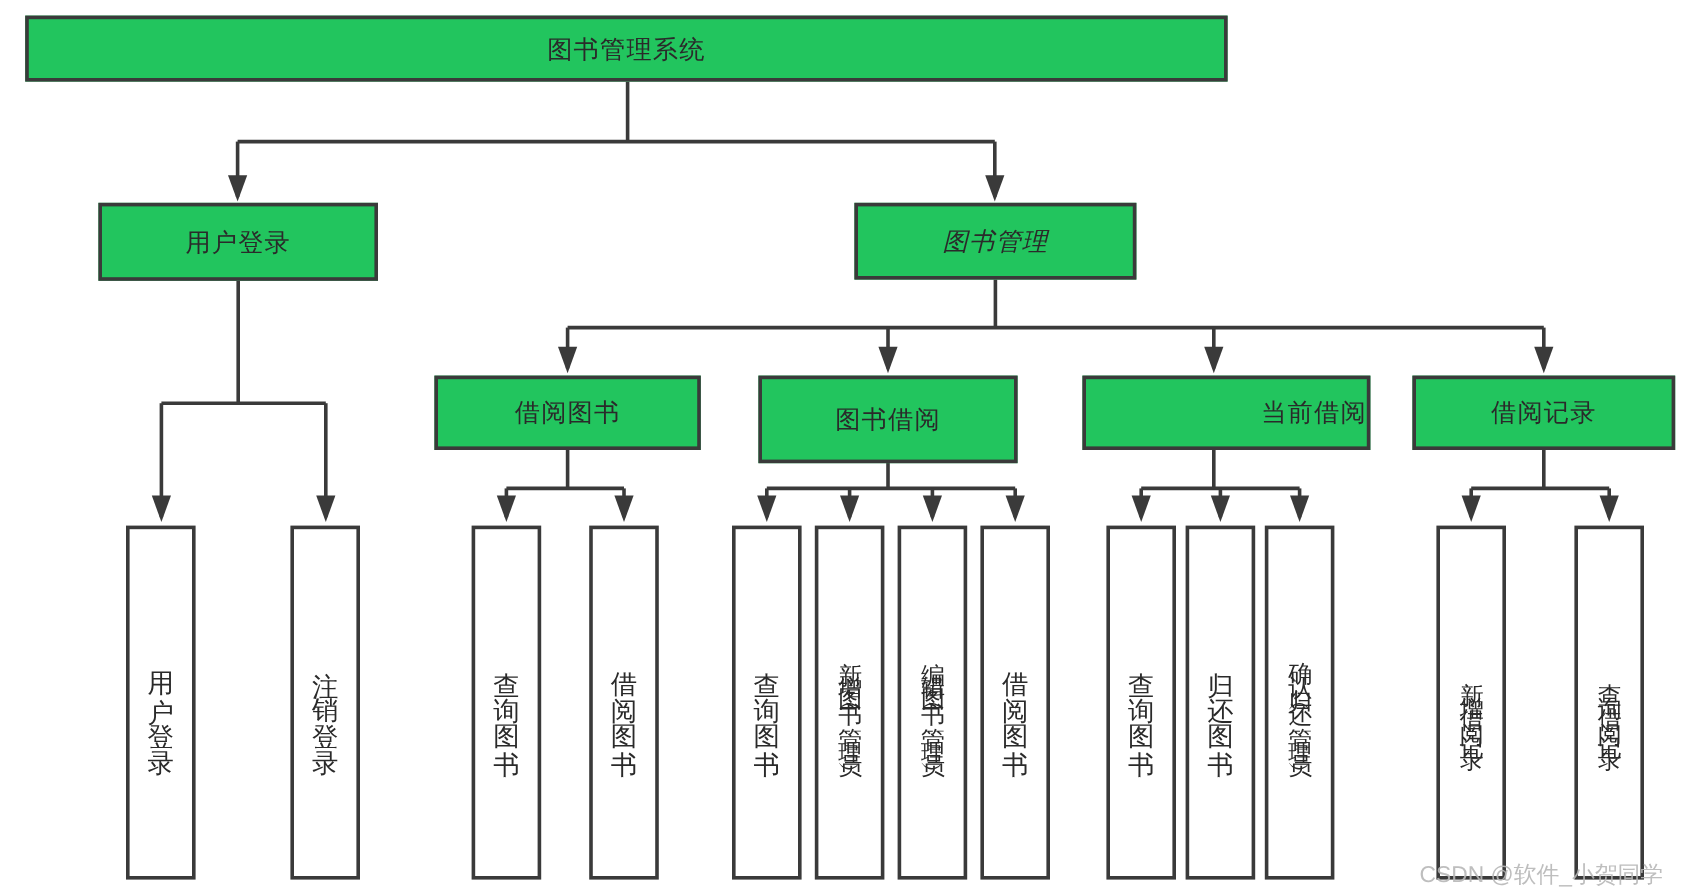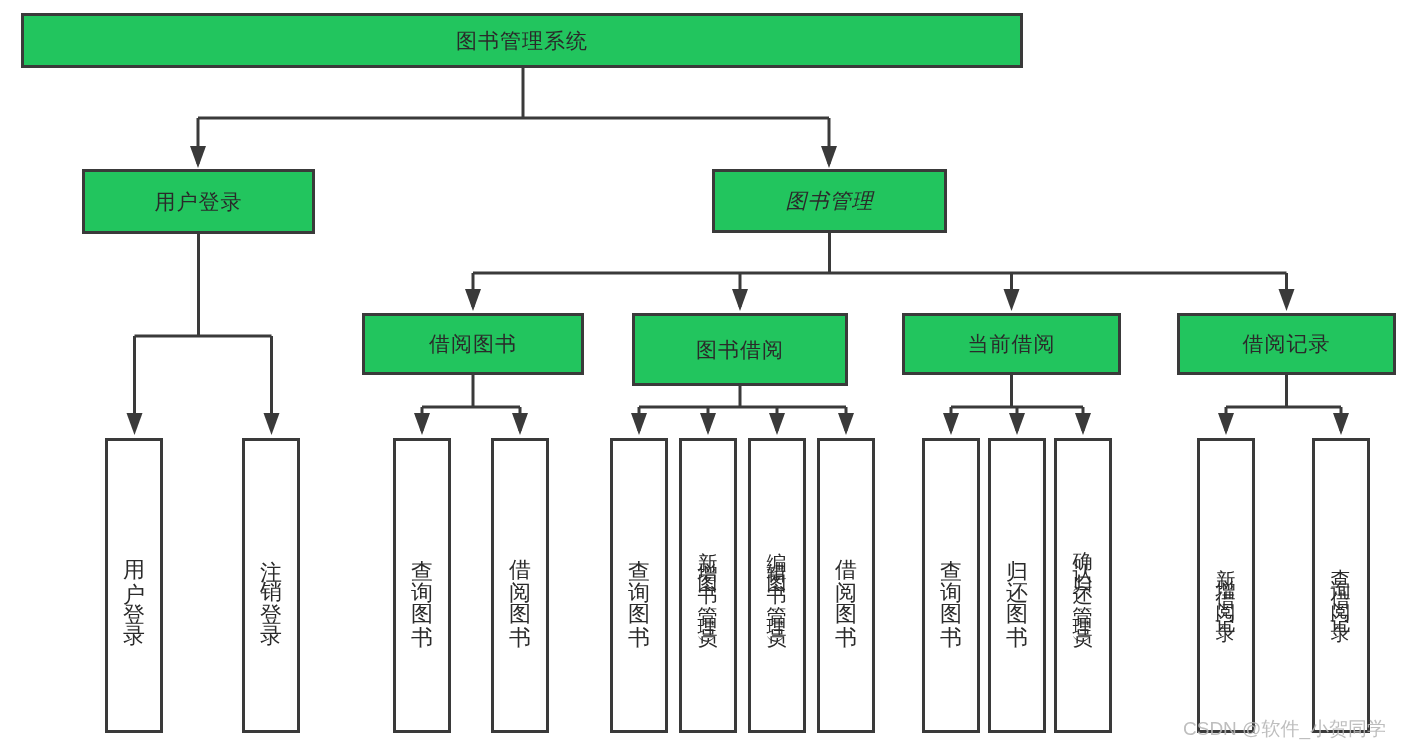--- a/index.html
+++ b/index.html
@@ -148,21 +148,21 @@
   <div class="node" style="left:712px; top:169px; width:235px; height:64px;font-style:italic;">
     <span>图书管理</span>
   </div>
 
   <div class="node" style="left:362px; top:313px; width:222px; height:62px;">
     <span>借阅图书</span>
   </div>
   <div class="node" style="left:632px; top:313px; width:216px; height:73px;">
     <span>图书借阅</span>
   </div>
-  <div class="node" style="left:902px; top:313px; width:219px; height:62px;">
+  <div class="node" style="left:902px; top:313px; width:240px; height:62px;justify-content:flex-end;">
     <span>当前借阅</span>
   </div>
   <div class="node" style="left:1177px; top:313px; width:219px; height:62px;">
     <span>借阅记录</span>
   </div>
 
   <div class="leaf" style="left:105px; top:438px; width:58px; height:295px;">
     <span class="vtext sp4">用户登录</span>
   </div>
   <div class="leaf" style="left:242px; top:438px; width:58px; height:295px;">

